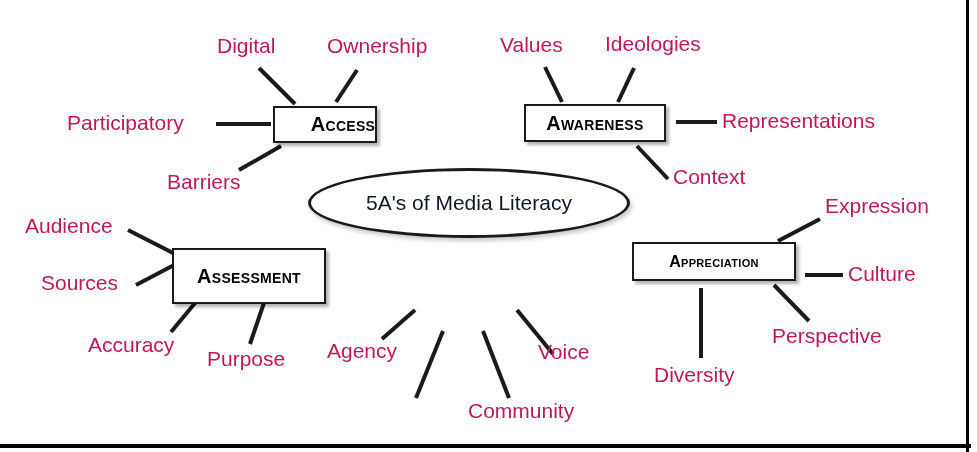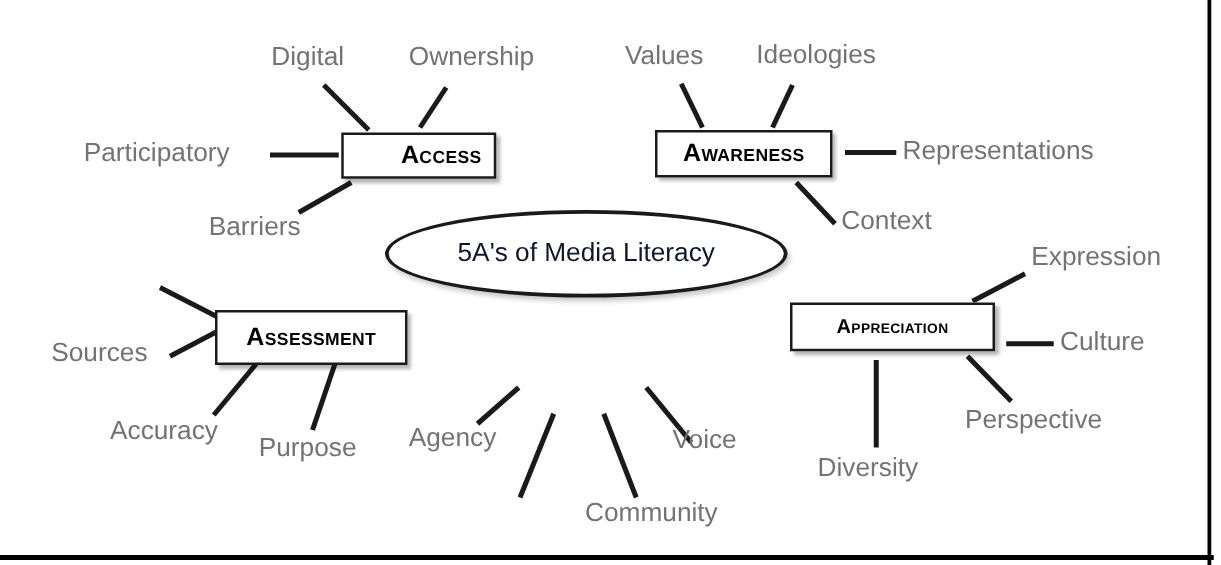--- a/index.html
+++ b/index.html
@@ -73,21 +73,21 @@
   }
   #center-ellipse-label {
     font-size: 21px;
     color: #0f172a;
     white-space: nowrap;
   }
   
   .spoke-label {
     position: absolute;
     font-size: 21px;
-    color: #737373;
+    color: #be185d;
     white-space: nowrap;
     line-height: 1;
   }
 </style>
 </head>
 <body>
 
 <div id="canvas">
 
   <svg id="connectors" viewBox="0 0 977 452" xmlns="http://www.w3.org/2000/svg">
@@ -117,47 +117,48 @@
       <line x1="805" y1="275" x2="843" y2="275"></line>
       <line x1="774" y1="285" x2="809" y2="321"></line>
       <line x1="701" y1="288" x2="701" y2="358"></line>
     </g>
   </svg>
 
   <div id="center-ellipse">
     <span id="center-ellipse-label">5A's of Media Literacy</span>
   </div>
 
-  <div class="node-box" style="left:273px; top:106px; width:124px; height:37px; font-size:20px;padding-left:36px;">
+  <div class="node-box" style="left:273px; top:106px; width:104px; height:37px; font-size:20px;padding-left:36px;">
     <span>Access</span>
   </div>
 
   <div class="node-box" style="left:524px; top:104px; width:142px; height:38px; font-size:20px;">
     <span>Awareness</span>
   </div>
 
-  <div class="node-box" style="left:172px; top:248px; width:154px; height:44px; font-size:20px;">
+  <div class="node-box" style="left:172px; top:248px; width:154px; height:56px; font-size:20px;">
     <span>Assessment</span>
   </div>
 
 
   <div class="node-box" style="left:632px; top:242px; width:164px; height:39px; font-size:16px;">
     <span>Appreciation</span>
   </div>
 
   <span class="spoke-label" style="left:217px; top:35px;">Digital</span>
   <span class="spoke-label" style="left:327px; top:35px;">Ownership</span>
   <span class="spoke-label" style="left:67px; top:112px;">Participatory</span>
   <span class="spoke-label" style="left:167px; top:171px;">Barriers</span>
 
   <span class="spoke-label" style="left:500px; top:34px;">Values</span>
   <span class="spoke-label" style="left:605px; top:33px;">Ideologies</span>
   <span class="spoke-label" style="left:722px; top:110px;text-align:center;">Representations</span>
   <span class="spoke-label" style="left:673px; top:166px;">Context</span>
 
+  <span class="spoke-label" style="left:25px; top:215px;">Audience</span>
   <span class="spoke-label" style="left:41px; top:272px;">Sources</span>
   <span class="spoke-label" style="left:88px; top:334px;">Accuracy</span>
   <span class="spoke-label" style="left:207px; top:348px;">Purpose</span>
 
   <span class="spoke-label" style="left:327px; top:340px;">Agency</span>
   <span class="spoke-label" style="left:468px; top:400px;">Community</span>
   <span class="spoke-label" style="left:538px; top:341px;">Voice</span>
 
   <span class="spoke-label" style="left:825px; top:195px;">Expression</span>
   <span class="spoke-label" style="left:848px; top:263px;">Culture</span>

